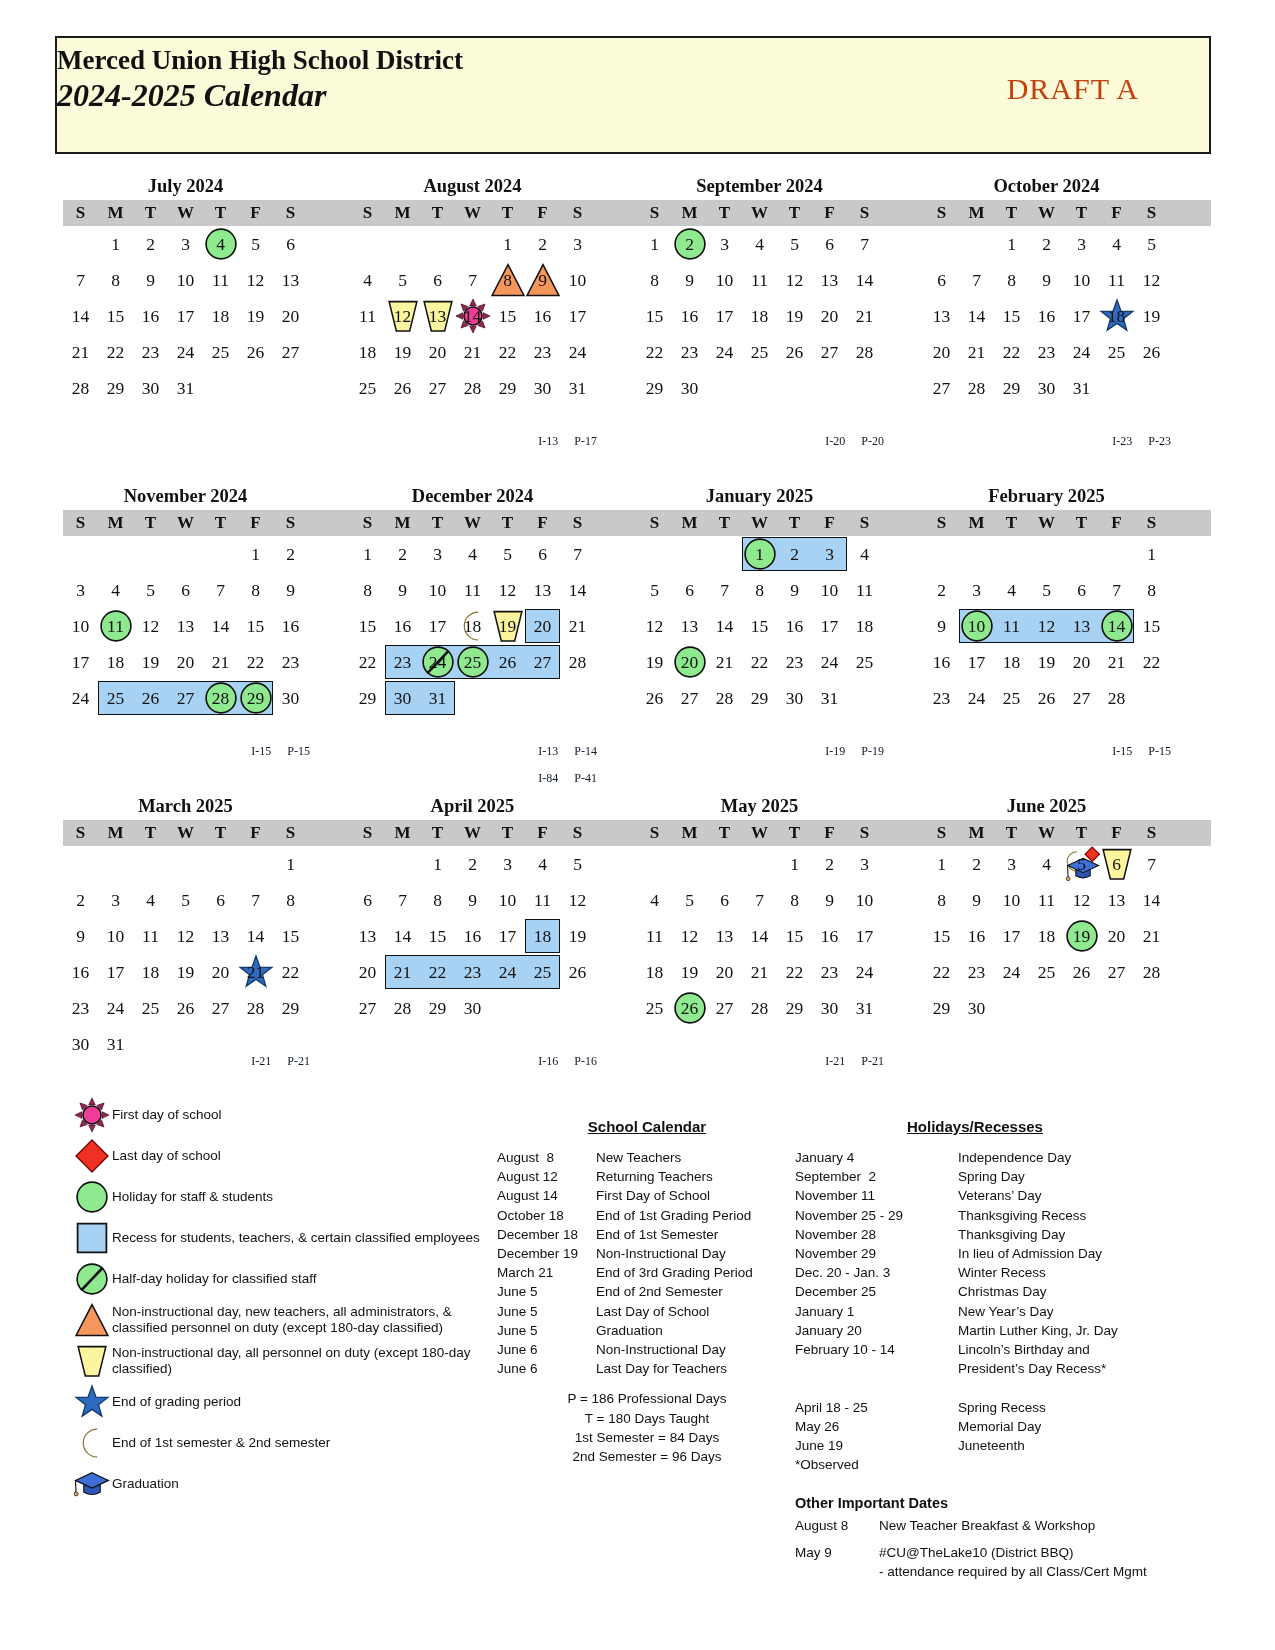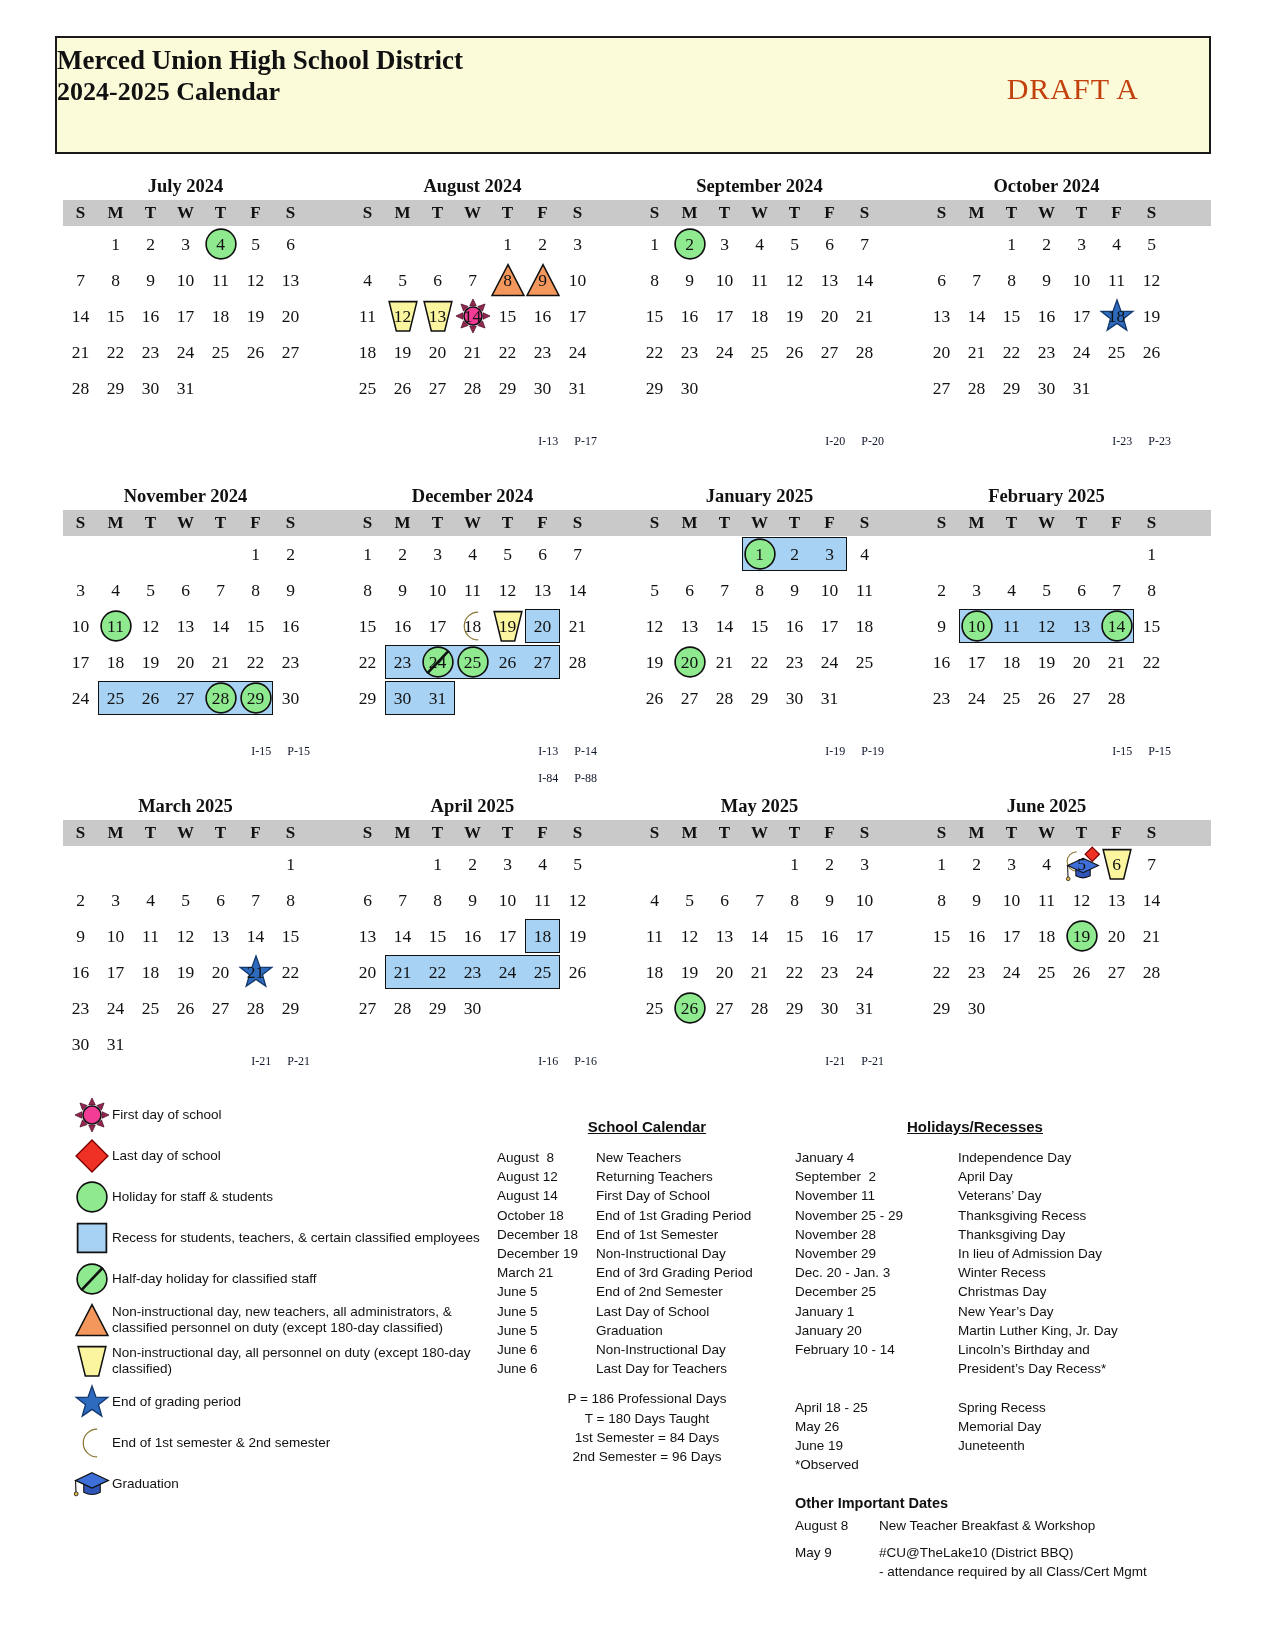--- a/index.html
+++ b/index.html
@@ -1,21 +1,21 @@
 <!DOCTYPE html>
 <html><head>
 <meta charset="utf-8">
 <style>
   html,body{margin:0;padding:0;background:#fff;}
   .page{position:relative;width:1275px;height:1650px;background:#fff;font-family:"Liberation Serif",serif;color:#111;overflow:hidden;}
 
   
   .header-box{position:absolute;left:55px;top:36px;width:1156px;height:118px;background:#FBFAD9;border:2px solid #1a1a1a;box-sizing:border-box;}
   .header-box .h1{font-size:27px;font-weight:bold;margin-top:7px;}
-  .header-box .h2{font-size:26px;font-weight:bold;margin-top:1px;}
+  .header-box .h2{font-size:32px;font-weight:bold;margin-top:1px;font-style:italic;}
   .header-box .h3{font-size:22px;font-style:italic;margin-top:3px;}
   .blank-line{display:inline-block;width:170px;border-bottom:1.6px solid #111;margin-left:10px;}
   .draft{position:absolute;right:70px;top:34px;font-size:30px;font-weight:normal;color:#c2410c;letter-spacing:1px;}
 
   
   #calendar-grid{position:absolute;left:63px;top:172px;width:1148px;display:grid;grid-template-columns:repeat(4,287px);grid-auto-rows:310px;}
   .month{position:relative;height:310px;box-sizing:border-box;padding-top:4px;}
   .month-title{width:245px;text-align:center;font-size:18.5px;font-weight:bold;height:24px;}
   .weekday-row{width:287px;height:26px;background:#C9C9C9;display:flex;align-items:center;}
   .wd{width:35px;text-align:center;font-weight:bold;font-size:17px;}
@@ -785,21 +785,21 @@
           <div class="day recess recess-end">
             <span class="num">31</span>
           </div>
           <div class="day"></div>
           <div class="day"></div>
           <div class="day"></div>
           <div class="day"></div>
         </div>
         <div class="month-footer">
           <div><span>I-13</span><span>P-14</span></div>
-          <div><span>I-84</span><span>P-88</span></div>
+          <div><span>I-84</span><span>P-41</span></div>
         </div>
       </div>
       <div class="month">
         <div class="month-title">January 2025</div>
         <div class="weekday-row">
           <span class="wd">S</span>
           <span class="wd">M</span>
           <span class="wd">T</span>
           <span class="wd">W</span>
           <span class="wd">T</span>
@@ -1664,21 +1664,21 @@
 
   <div id="holidays">
     <h3>Holidays/Recesses</h3>
     <div id="holiday-entries">
         <div class="hol-row">
           <span class="date">January 4</span>
           <span class="val">Independence Day</span>
         </div>
         <div class="hol-row">
           <span class="date">September  2</span>
-          <span class="val">April Day</span>
+          <span class="val">Spring Day</span>
         </div>
         <div class="hol-row">
           <span class="date">November 11</span>
           <span class="val">Veterans’ Day</span>
         </div>
         <div class="hol-row">
           <span class="date">November 25 - 29</span>
           <span class="val">Thanksgiving Recess</span>
         </div>
         <div class="hol-row">

